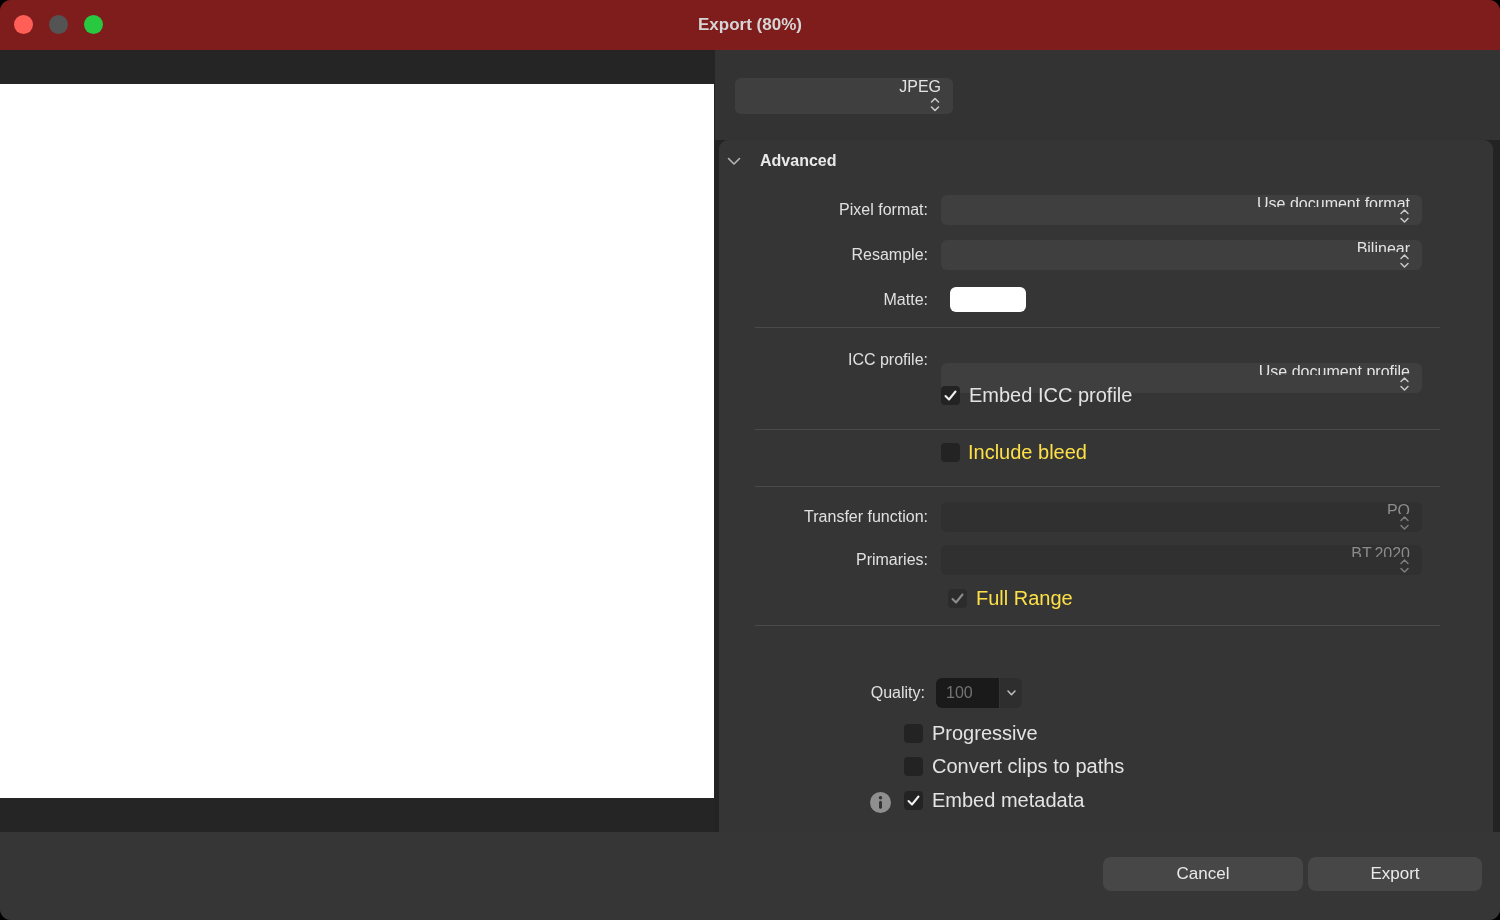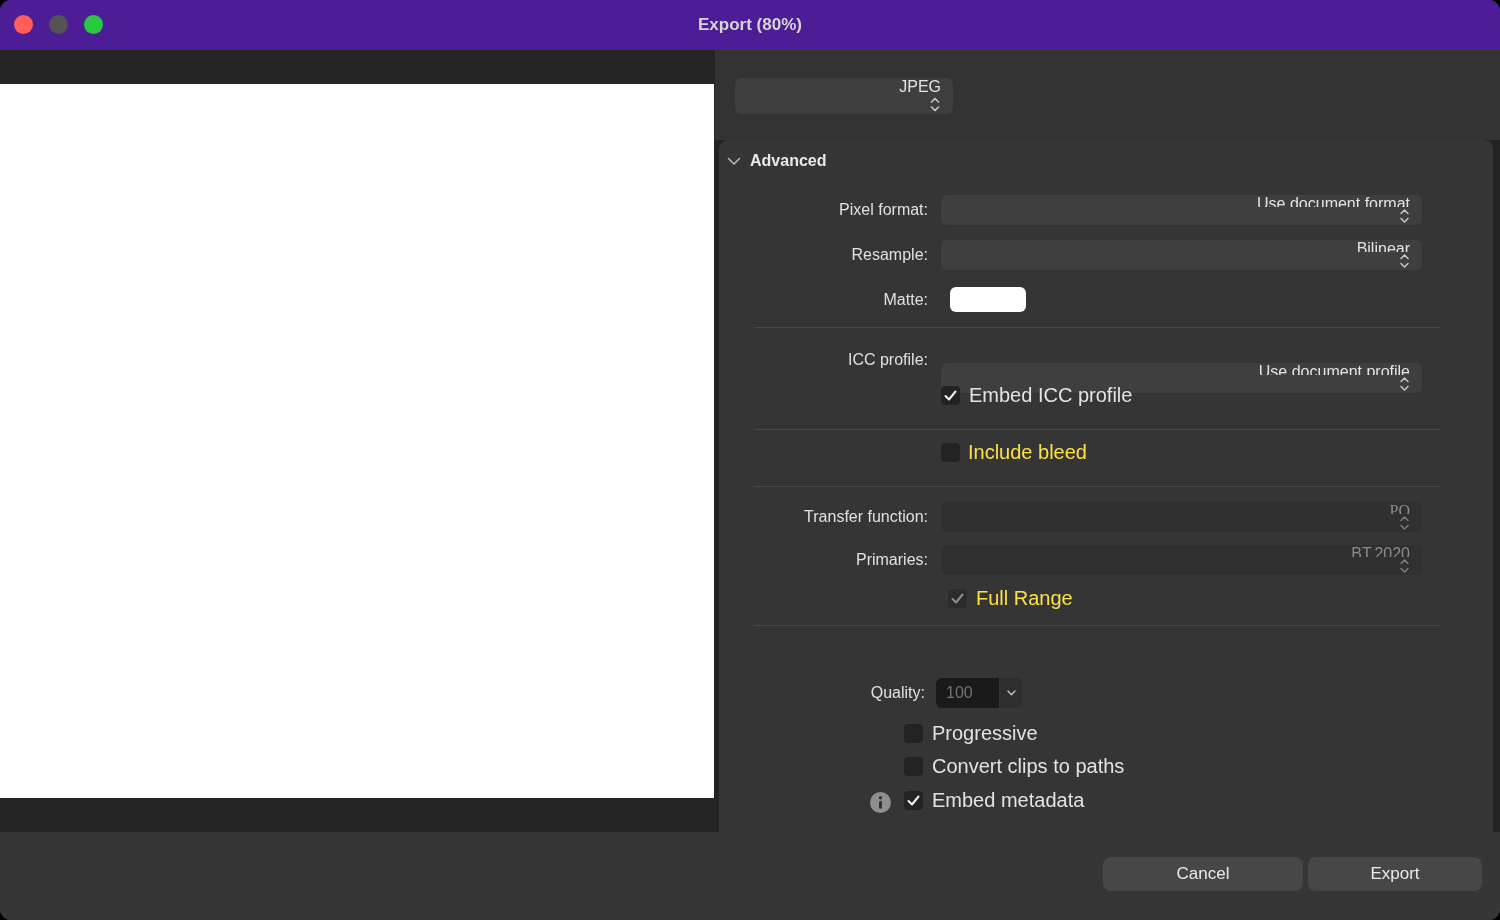--- a/index.html
+++ b/index.html
@@ -1,39 +1,39 @@
 <!DOCTYPE html>
 <html><head>
 <meta charset="utf-8">
 <style>
   html,body{margin:0;padding:0;background:#000;width:1500px;height:920px;
     font-family:"Liberation Sans",sans-serif;-webkit-font-smoothing:antialiased;}
   .window{position:absolute;left:0;top:0;width:1500px;height:920px;border-radius:11px;
     overflow:hidden;background:#232323;}
   
-  .titlebar{position:absolute;left:0;top:0;right:0;height:50px;background:#4c1d95;}
+  .titlebar{position:absolute;left:0;top:0;right:0;height:50px;background:#7f1d1d;}
   .traffic{position:absolute;left:14px;top:15px;display:flex;gap:16px;}
   .light{width:19px;height:19px;border-radius:50%;}
   .win-title{position:absolute;left:0;right:0;top:0;height:50px;line-height:50px;
     text-align:center;color:#d6d6d6;font-size:17px;font-weight:600;}
   
   .preview{position:absolute;left:0;top:50px;width:715px;height:782px;background:#252525;}
   .canvas{position:absolute;left:0;top:34px;width:714px;height:714px;background:#fff;}
   
   .panel{position:absolute;left:715px;top:50px;right:0;height:782px;background:#232323;}
   .panel-top{position:absolute;left:0;top:0;right:0;height:90px;background:#333;}
   .dropdown{background:#3f3f3f;border-radius:6px;color:#e3e3e3;font-size:16px;
     display:flex;align-items:flex-end;padding:0 12px;box-sizing:border-box;position:absolute;flex-direction:column;}
   .dropdown .dd-label{flex:1;white-space:nowrap;overflow:hidden;}
   .dropdown svg{flex:0 0 auto;}
   .dropdown.disabled{background:#303030;color:#8c8c8c;}
   .format-select{left:20px;top:28px;width:218px;height:36px;}
   .scroll{position:absolute;left:4px;top:90px;right:7px;bottom:0;background:#353535;
     border-radius:9px 9px 0 0;}
-  .adv-header{position:absolute;left:8px;top:12px;display:flex;align-items:center;gap:9px;}
+  .adv-header{position:absolute;left:8px;top:12px;display:flex;align-items:center;gap:19px;}
   .adv-header .txt{color:#e9e9e9;font-size:16px;font-weight:700;}
   .flabel{position:absolute;left:0;height:30px;line-height:30px;text-align:right;
     color:#e0e0e0;font-size:16px;white-space:nowrap;}
   .row-dd{left:222px;width:481px;height:30px;}
   .divider{position:absolute;left:36px;width:685px;height:1px;background:#4a4a4a;}
   .checkbox{position:absolute;width:19px;height:19px;border-radius:4px;background:#232323;
     display:flex;align-items:center;justify-content:center;}
   .checkbox svg{display:none;}
   .checkbox.on svg{display:block;}
   .cblabel{position:absolute;color:#e3e3e3;font-size:20px;line-height:21px;white-space:nowrap;}
@@ -132,21 +132,21 @@
       <div class="divider" style="top:289px;"></div>
 
       <div class="checkbox" style="left:222px;top:303px;">
         
       </div>
       <div class="cblabel dim" style="left:249px;top:302px;">Include bleed</div>
 
       <div class="divider" style="top:346px;"></div>
 
       <div class="flabel" style="top:362px;width:209px;">Transfer function:</div>
-      <div class="dropdown row-dd disabled" style="top:362px;font-family:Liberation Serif, serif;">
+      <div class="dropdown row-dd disabled" style="top:362px;">
         <span class="dd-label">PQ</span>
         <svg width="11" height="18" viewBox="0 0 11 18">
           <path d="M2 6.5 L5.5 3 L9 6.5" fill="none" stroke="#7d7d7d" stroke-width="1.5" stroke-linecap="round" stroke-linejoin="round"></path>
           <path d="M2 11.5 L5.5 15 L9 11.5" fill="none" stroke="#7d7d7d" stroke-width="1.5" stroke-linecap="round" stroke-linejoin="round"></path>
         </svg>
       </div>
 
       <div class="flabel" style="top:405px;width:209px;">Primaries:</div>
       <div class="dropdown row-dd disabled" style="top:405px;">
         <span class="dd-label">BT.2020</span>

